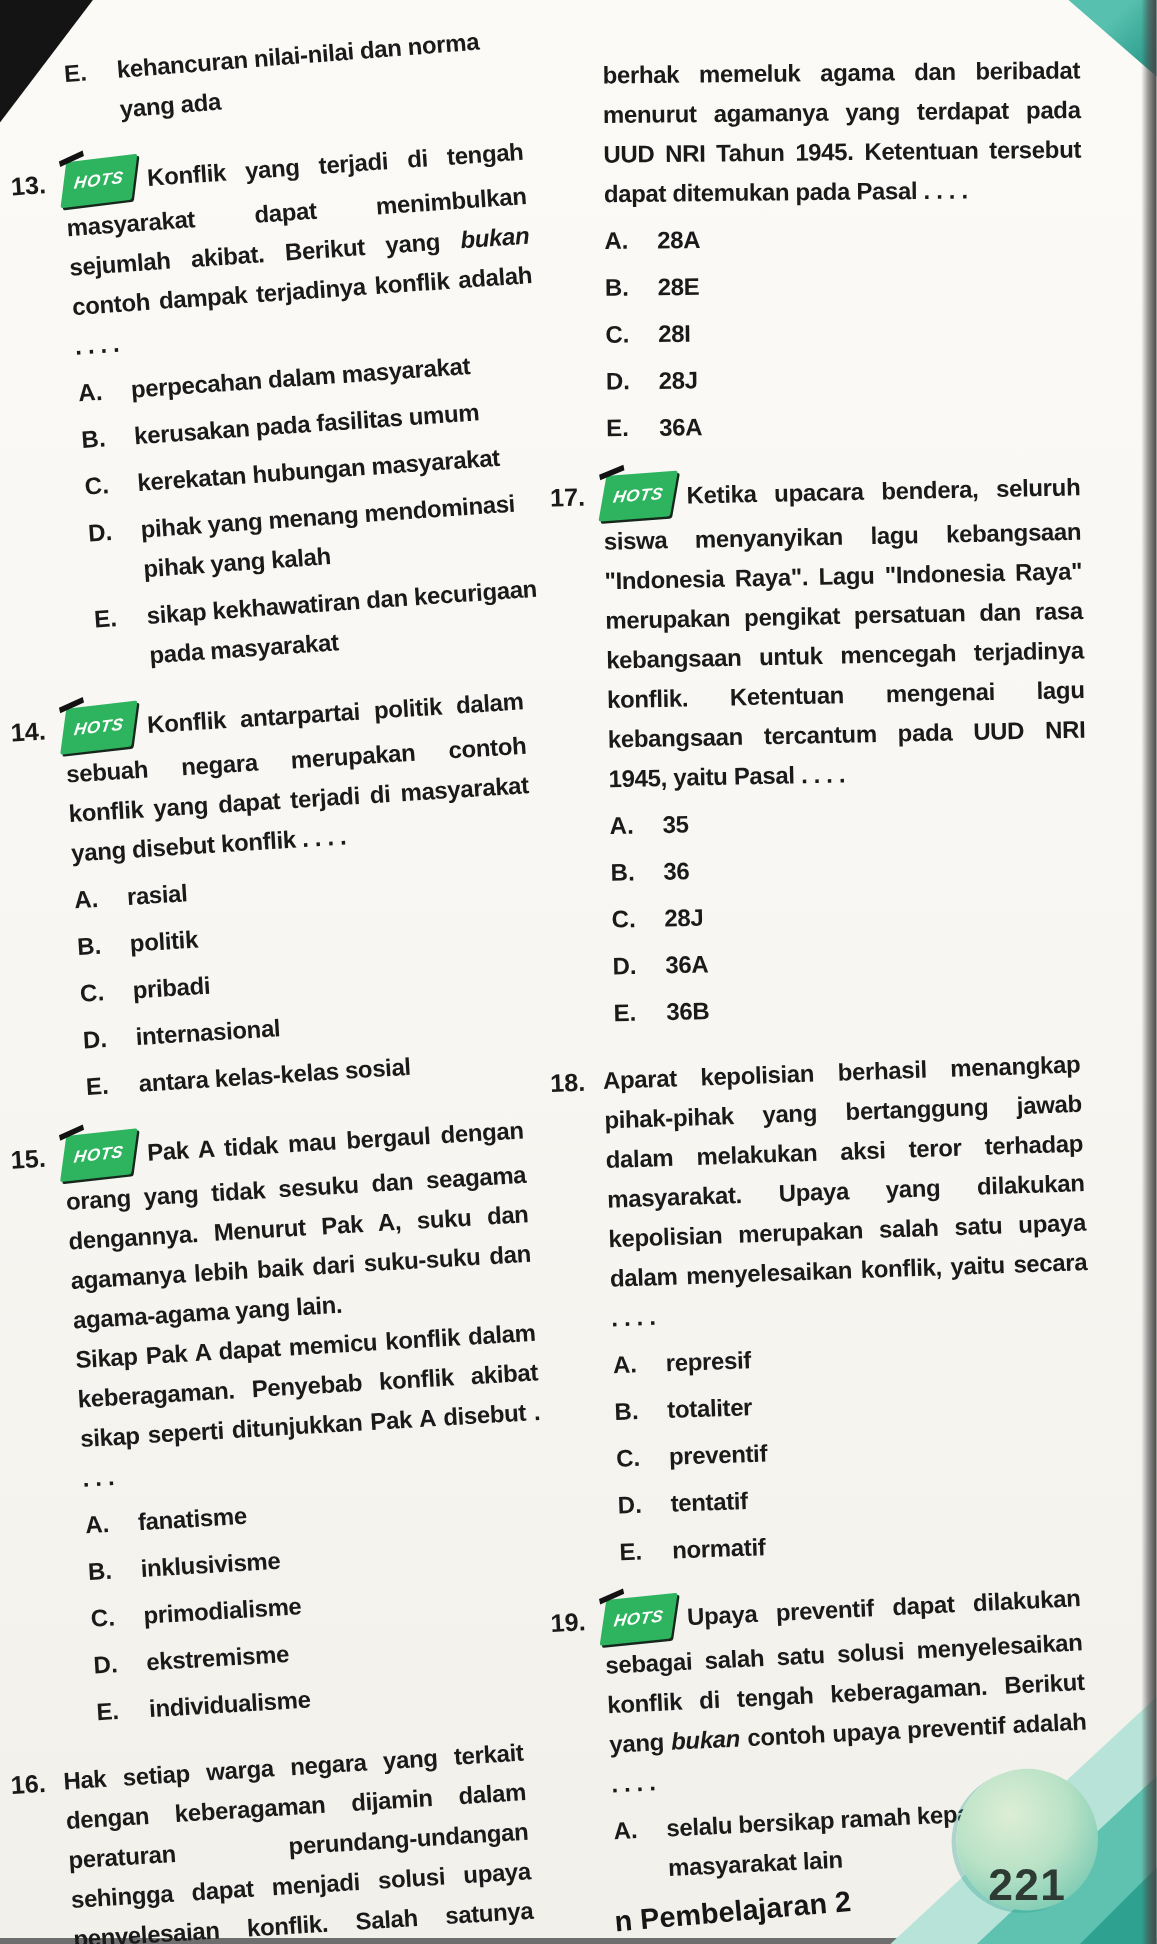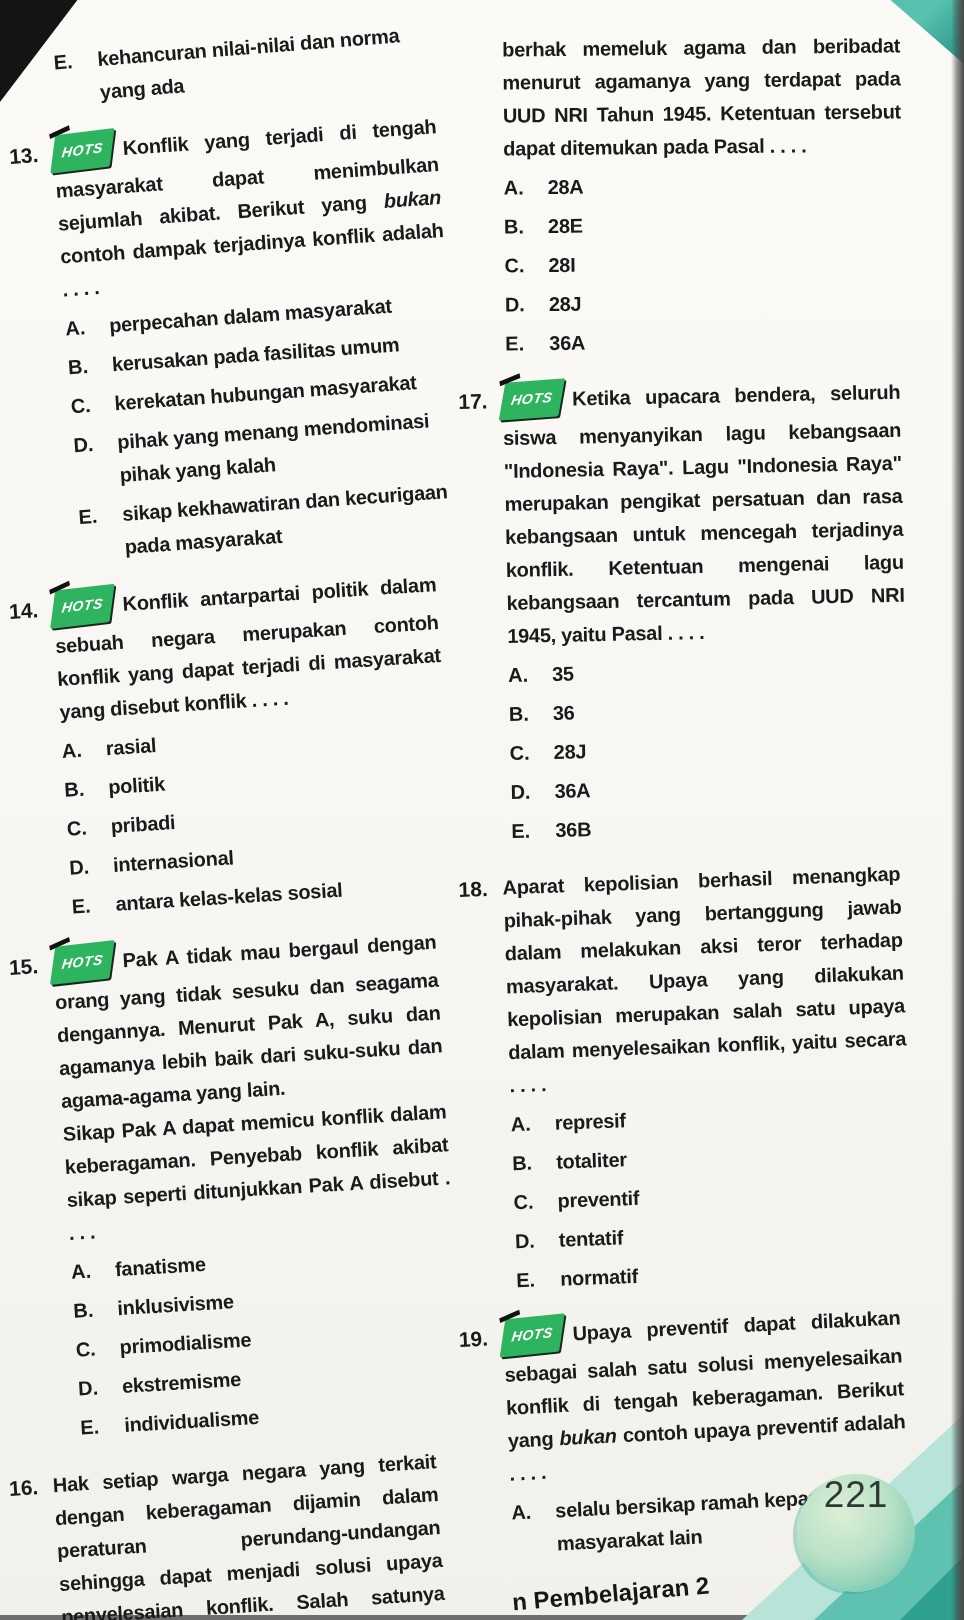--- a/index.html
+++ b/index.html
@@ -5,21 +5,21 @@
   * { margin:0; padding:0; box-sizing:border-box; }
   html, body { width:964px; height:1620px; overflow:hidden; }
   body { font-family:"Liberation Sans", sans-serif; background:#e8e6e1; }
   .page {
     position:relative; width:964px; height:1620px; overflow:hidden;
     background:linear-gradient(180deg,#fbfaf7 0%,#f7f6f2 55%,#f1f0eb 100%);
     color:var(--ink,#1a1a1a);
   }
   .column { position:absolute; }
   .column.left  { left:8px;  top:44px; width:428px; }
-  .column.right { left:458px; top:34px; width:442px; }
+  .column.right { left:458px; top:48px; width:442px; }
 
   .block { display:flex; margin-bottom:18px; transform-origin:0 0; }
   .q-num {
     flex:0 0 44px; width:44px; font-weight:bold; font-size:21px; line-height:33px;
   }
   .q-body { flex:1; }
   .q-text {
     font-weight:bold; font-size:20px; line-height:33px; letter-spacing:-0.3px;
     text-align:justify;
   }
@@ -64,22 +64,22 @@
   .tri-1 { left:742px; top:1414px; width:222px; height:206px;
            background:var(--teal-light,#b7e3d8); clip-path:polygon(100% 0,100% 100%,0 100%); }
   .tri-2 { left:814px; top:1480px; width:150px; height:140px;
            background:#5fc2b0; clip-path:polygon(100% 0,100% 100%,0 100%); }
   .tri-3 { left:900px; top:1556px; width:64px; height:64px;
            background:var(--teal-dark,#2fa190); clip-path:polygon(100% 0,100% 100%,0 100%); }
   .page-circle {
     position:absolute; left:797px; top:1474px; width:118px; height:118px; border-radius:50%;
     background:radial-gradient(circle at 38% 32%, #ddeed6, #b9e2c6 45%, #7fcbb4 80%, #5bb8a4);
     box-shadow:-4px 2px 0 rgba(47,161,144,.35);
-    display:flex; align-items:flex-start; justify-content:center;
-    font-size:37px; font-weight:normal; color:#2e3a34; letter-spacing:1px;
+    display:flex; align-items:flex-end; justify-content:center;
+    font-size:37px; font-weight:bold; color:#2e3a34; letter-spacing:1px;
   }
   .footer {
     position:absolute; left:512px; top:1580px; white-space:nowrap;
     font-size:24px; font-weight:bold; color:#161616; transform:rotate(-5deg);
   }
 </style>
 </head>
 <body>
 
 <div class="page">

